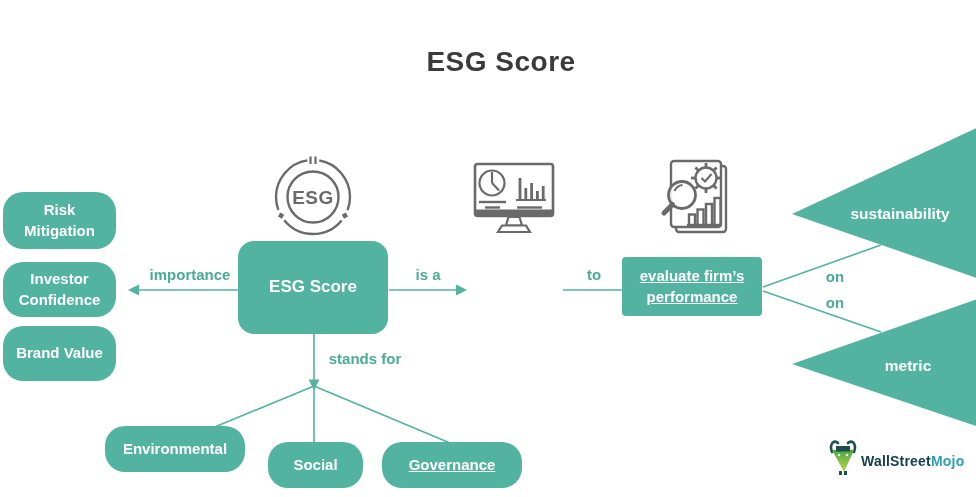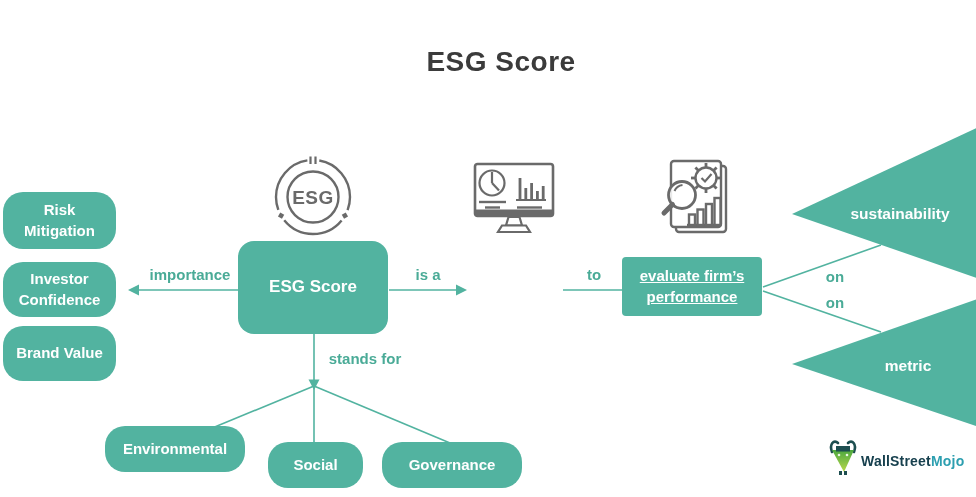--- a/index.html
+++ b/index.html
@@ -19,21 +19,21 @@
     font-weight:700;font-size:15px;line-height:1.35;border-radius:20px;
   }
   .box-risk{left:3px;top:176px;width:113px;height:57px;padding:0 12px;box-sizing:border-box;}
   .box-investor{left:3px;top:246px;width:113px;height:55px;padding:16px 10px;box-sizing:border-box;}
   .box-brand{left:3px;top:310px;width:113px;height:55px;}
   .box-esg{left:238px;top:225px;width:150px;height:93px;border-radius:16px;font-size:17px;}
   .box-metric{left:468px;top:247px;width:95px;height:51px;border-radius:12px;}
   .box-eval{left:622px;top:241px;width:140px;height:59px;border-radius:4px;padding:0 6px;box-sizing:border-box;text-decoration:underline;}
   .box-env{left:105px;top:410px;width:140px;height:46px;}
   .box-social{left:268px;top:426px;width:95px;height:46px;}
-  .box-gov{left:382px;top:426px;width:140px;height:46px;}
+  .box-gov{left:382px;top:426px;width:140px;height:46px;text-decoration:underline;}
   .lbl{
     position:absolute;z-index:3;color:#4aab97;font-weight:700;font-size:15px;text-align:center;
   }
   .lbl-importance{left:140px;top:250px;width:100px;}
   .lbl-isa{left:403px;top:250px;width:50px;}
   .lbl-to{left:574px;top:250px;width:40px;}
   .lbl-on-top{left:822px;top:252px;width:26px;}
   .lbl-on-bottom{left:822px;top:278px;width:26px;}
   .lbl-standsfor{left:325px;top:334px;width:80px;}
   .tri-label{

